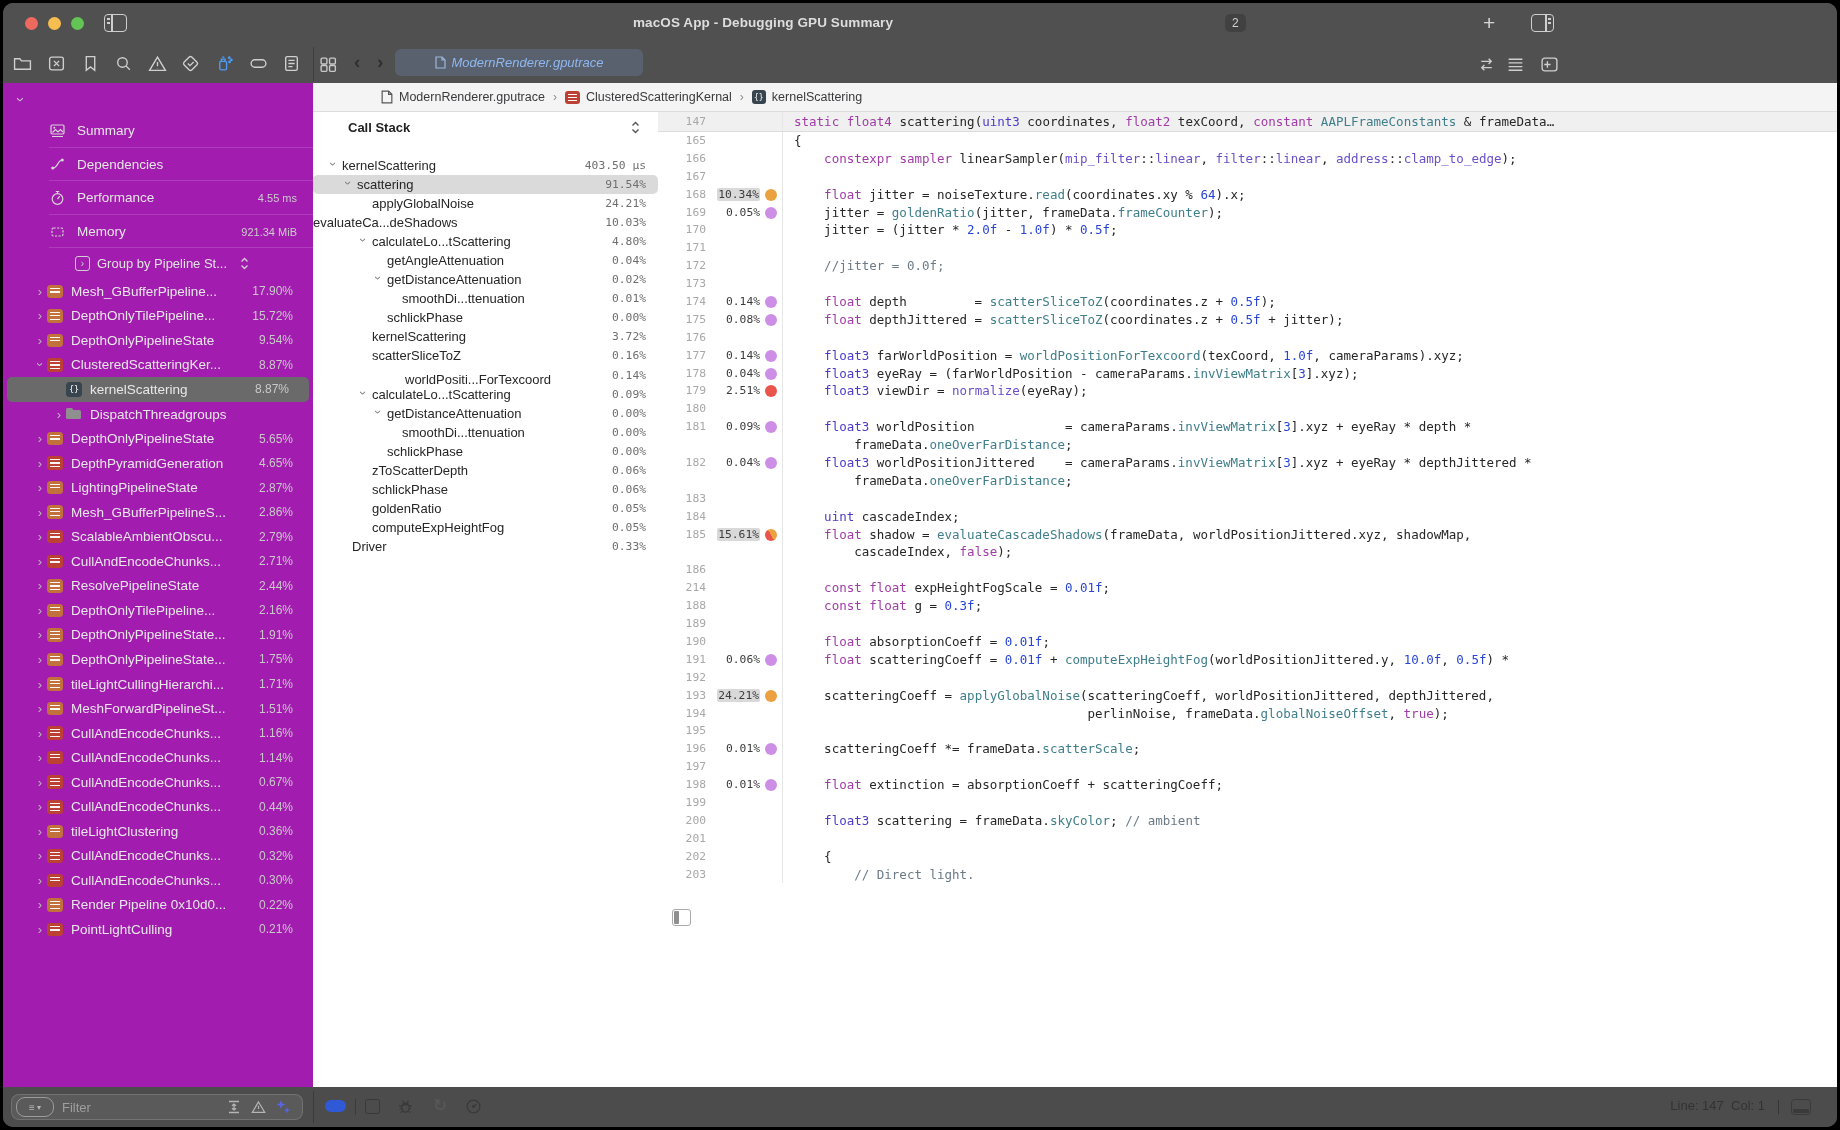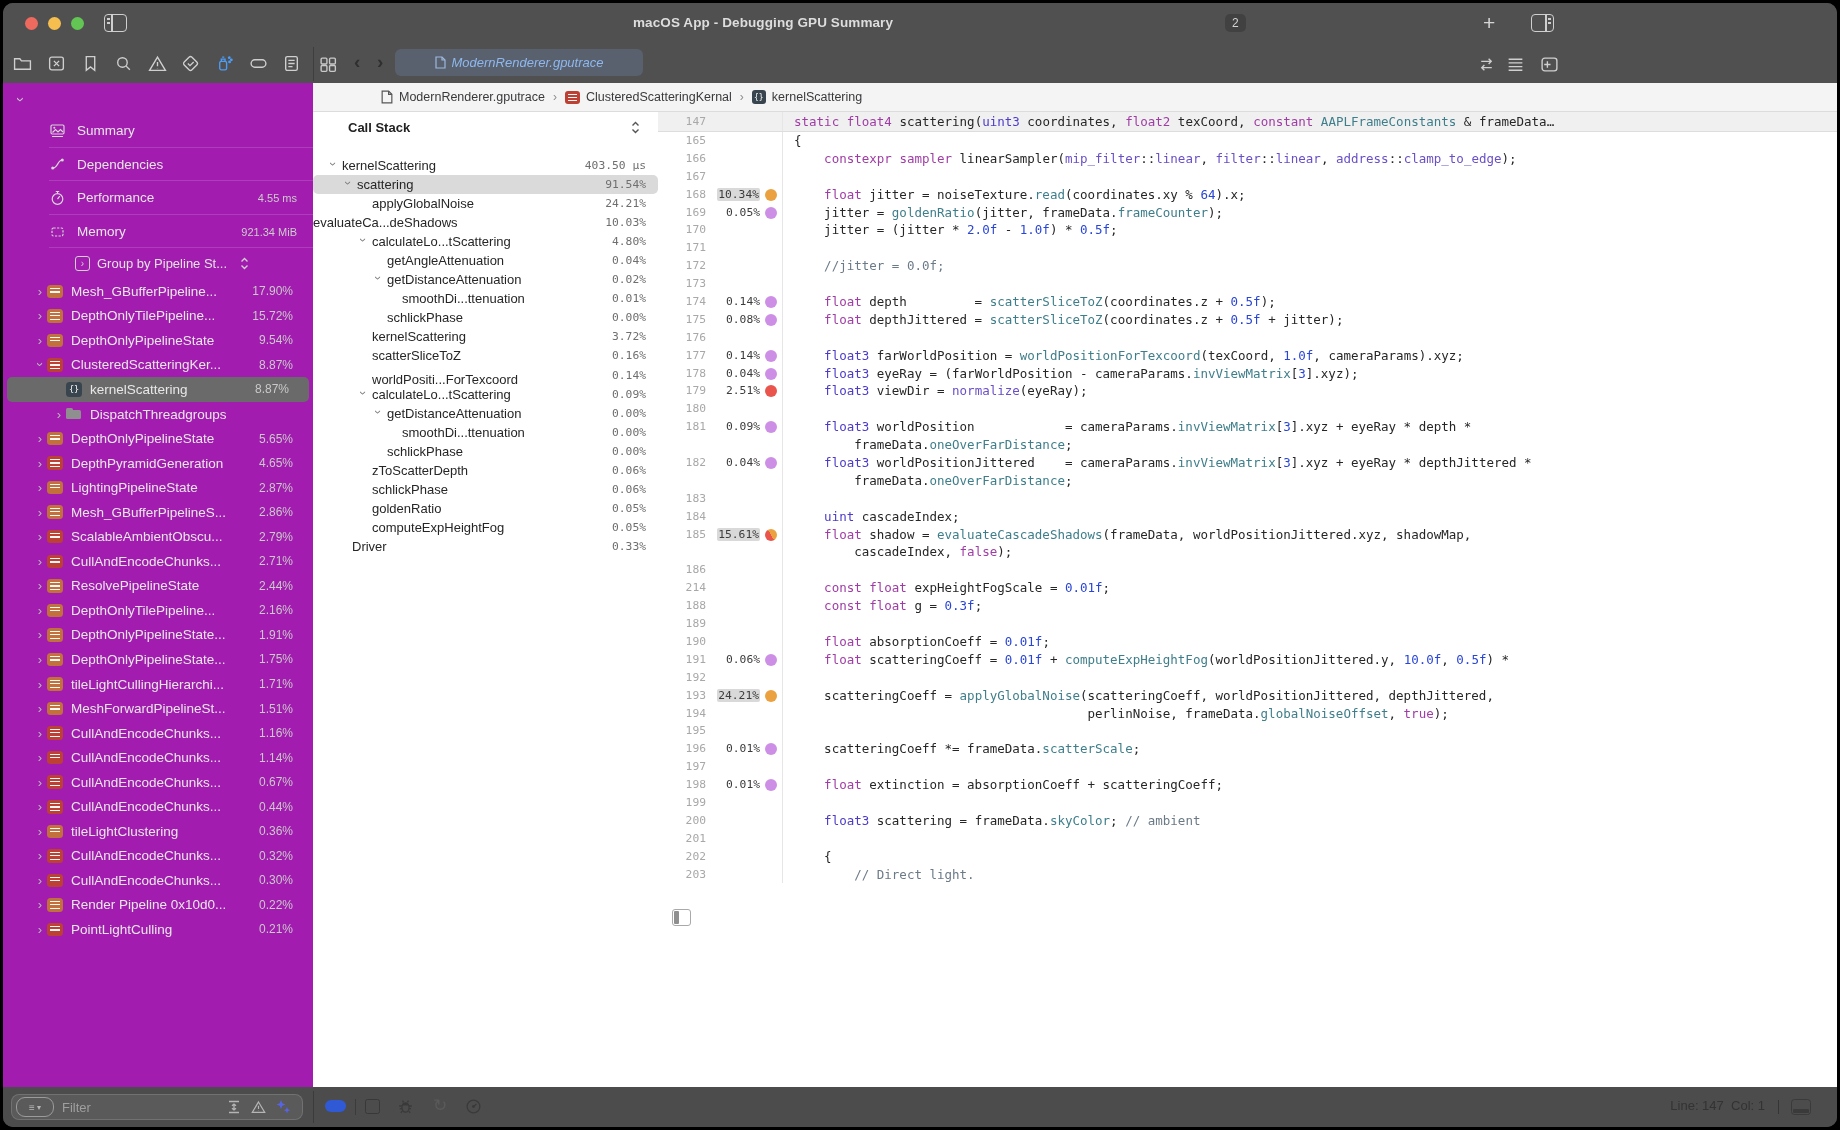--- a/index.html
+++ b/index.html
@@ -505,21 +505,21 @@
             </div>
             <div class="csrow">
               <span class="cslabel" style="padding-left: 59px;">kernelScattering</span>
               <span class="csval">3.72%</span>
             </div>
             <div class="csrow">
               <span class="cslabel" style="padding-left: 59px;">scatterSliceToZ</span>
               <span class="csval">0.16%</span>
             </div>
             <div class="csrow">
-              <span class="cslabel" style="padding-left: 59px; margin-top: 8px;">worldPositi...ForTexcoord</span>
+              <span class="cslabel" style="padding-left: 92px; margin-top: 8px;">worldPositi...ForTexcoord</span>
               <span class="csval">0.14%</span>
             </div>
             <div class="csrow">
               <span class="cchev open" style="left: 44px;">›</span>
               <span class="cslabel" style="padding-left: 59px;">calculateLo...tScattering</span>
               <span class="csval">0.09%</span>
             </div>
             <div class="csrow">
               <span class="cchev open" style="left: 59px;">›</span>
               <span class="cslabel" style="padding-left: 74px;">getDistanceAttenuation</span>

